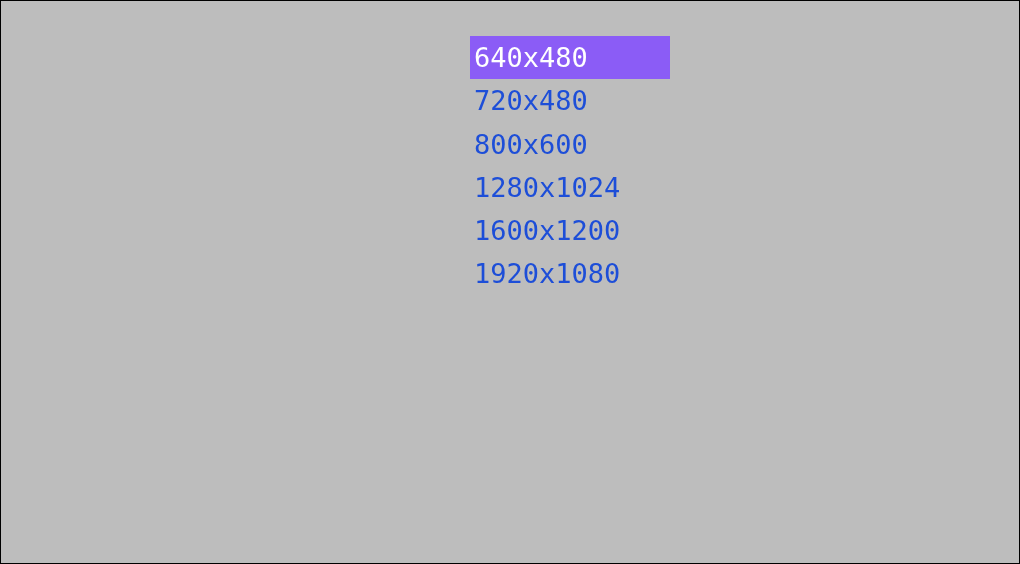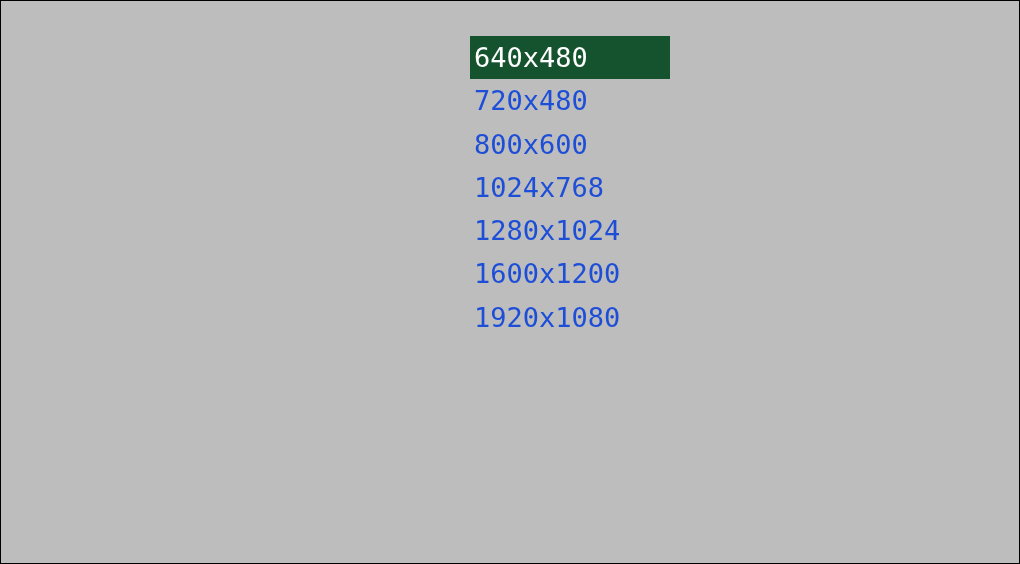--- a/index.html
+++ b/index.html
@@ -23,21 +23,21 @@
       left: 469px;
     }
     .menu-item {
       padding: 3px 4px 3px 4px;
       line-height: 1.38;
       white-space: pre;
       color: #1d4ed8;
       width: 200px;
     }
     .menu-item.selected {
-      background: #14532d;
+      background: #8b5cf6;
       color: #fff;
     }
     .footer {
       position: absolute;
       bottom: 3px;
       left: 0;
       width: 100%;
       display: flex;
       color: #000;
     }
@@ -51,20 +51,19 @@
       margin-left: 300px;
     }
   </style>
 </head>
 <body>
 
 <div class="menu-list">
   <div class="menu-item selected">640x480</div>
   <div class="menu-item">720x480</div>
   <div class="menu-item">800x600</div>
-  <div class="menu-item">1024x768</div>
   <div class="menu-item">1280x1024</div>
   <div class="menu-item">1600x1200</div>
   <div class="menu-item">1920x1080</div>
 </div>
 
 <div class="footer">
 </div>
 
 </body></html>

